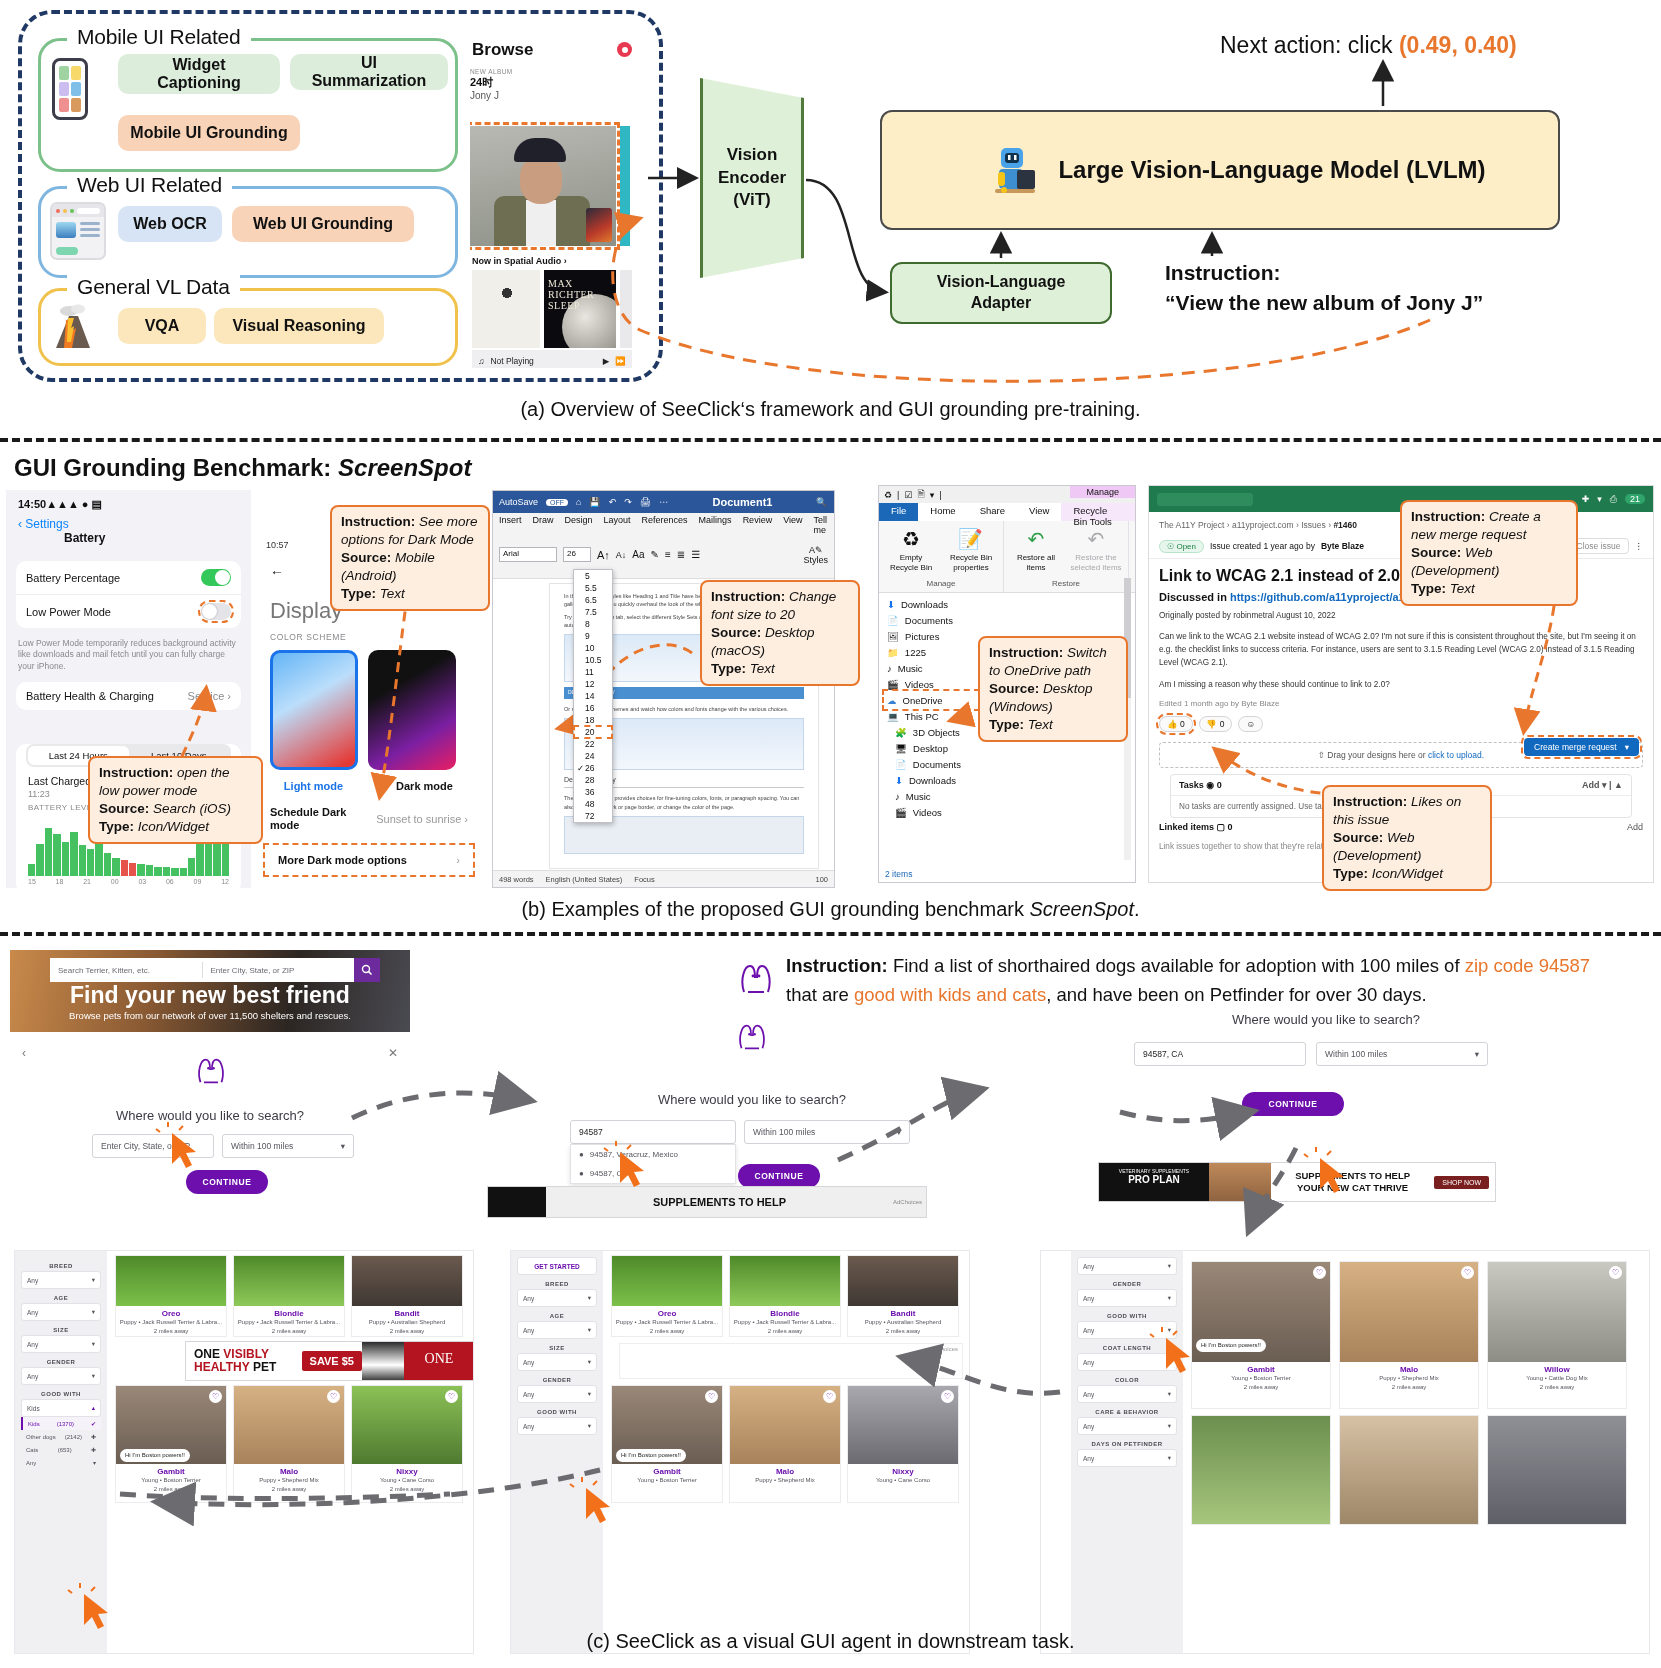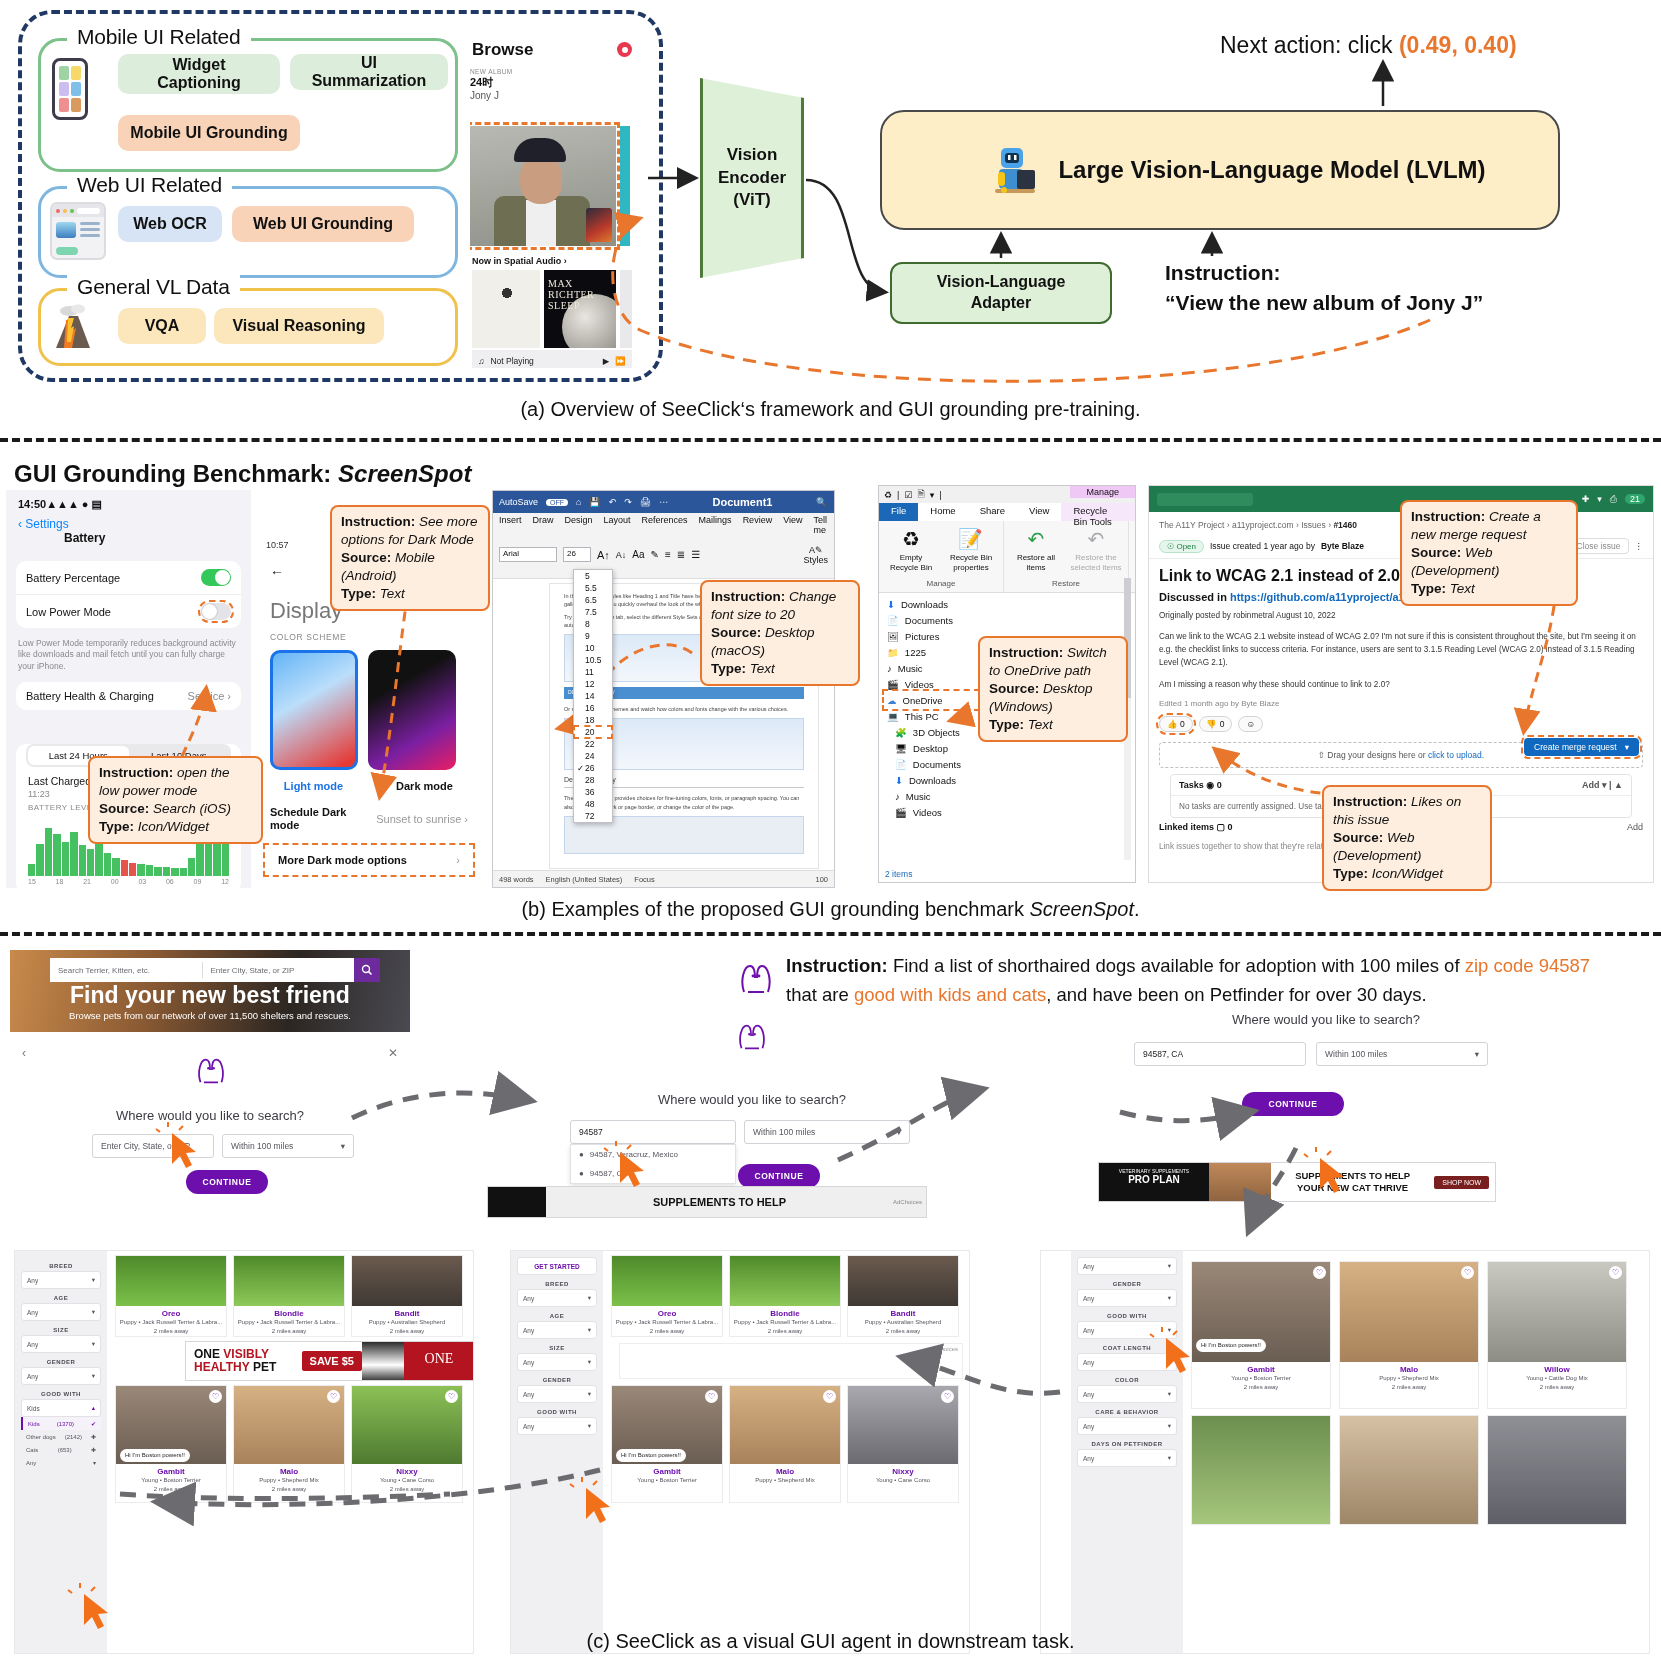--- a/index.html
+++ b/index.html
@@ -106,41 +106,41 @@
     font-weight: bold; font-size: 17px; line-height: 1.35; color: #111;
   }
   .adapter {
     position: absolute; left: 890px; top: 262px; width: 222px; height: 62px;
     background: #dff0d8; border: 2.5px solid #3f6b2f; border-radius: 12px;
     display: flex; align-items: center; justify-content: center; text-align: center;
     font-weight: bold; font-size: 16px; line-height: 1.3;
   }
   .lvlm {
     position: absolute; left: 880px; top: 110px; width: 680px; height: 120px;
-    background: #fdeec8; border: 2.5px solid #4a4a4a; border-radius: 24px;
+    background: #fdeec8; border: 2.5px solid #4a4a4a; border-radius: 12px;
     display: flex; align-items: center; justify-content: center; gap: 16px;
     font-weight: bold; font-size: 24px; padding-left: 32px;
   }
   .robot { width: 56px; height: 56px; position: relative; flex: none; }
   .next-action {
     position: absolute; left: 1220px; top: 32px; font-size: 23px; white-space: nowrap;
   }
   .orange-txt { color: #e8762c; font-weight: bold; }
   .instr-block { position: absolute; left: 1165px; top: 258px; font-size: 21px; line-height: 1.45; }
   .instr-block b { font-weight: bold; }
 
   .cap { position: absolute; width: 100%; text-align: center; font-size: 20px; }
   .cap i { font-style: italic; }
 
   .hdash { position: absolute; left: 0; width: 1661px; height: 0;
     border-top: 4px dashed #1a1a1a; }
 
   
   #panel-b { left: 0; top: 440px; width: 1661px; height: 480px; }
-  #benchmark-title { position: absolute; left: 14px; top: 14px; font-size: 24px; font-weight: bold; margin-top: 6px;}
+  #benchmark-title { position: absolute; left: 14px; top: 14px; font-size: 24px; font-weight: bold;}
   #benchmark-title i { font-style: italic; }
 
   .shot { position: absolute; background: #fff; overflow: hidden; }
 
   
   #ios-shot { left: 6px; top: 50px; width: 245px; height: 398px; background: #f2f2f7; font-size: 9px; }
   .ios-status { display:flex; justify-content:flex-start; padding:8px 12px 0; font-size:11px; font-weight:600;}
   .ios-nav { display:flex; padding:6px 12px 12px; font-size:12px;flex-direction:column; }
   .ios-back { color:#0a84ff; }
   .ios-title { font-weight:bold; margin-left:46px; }

